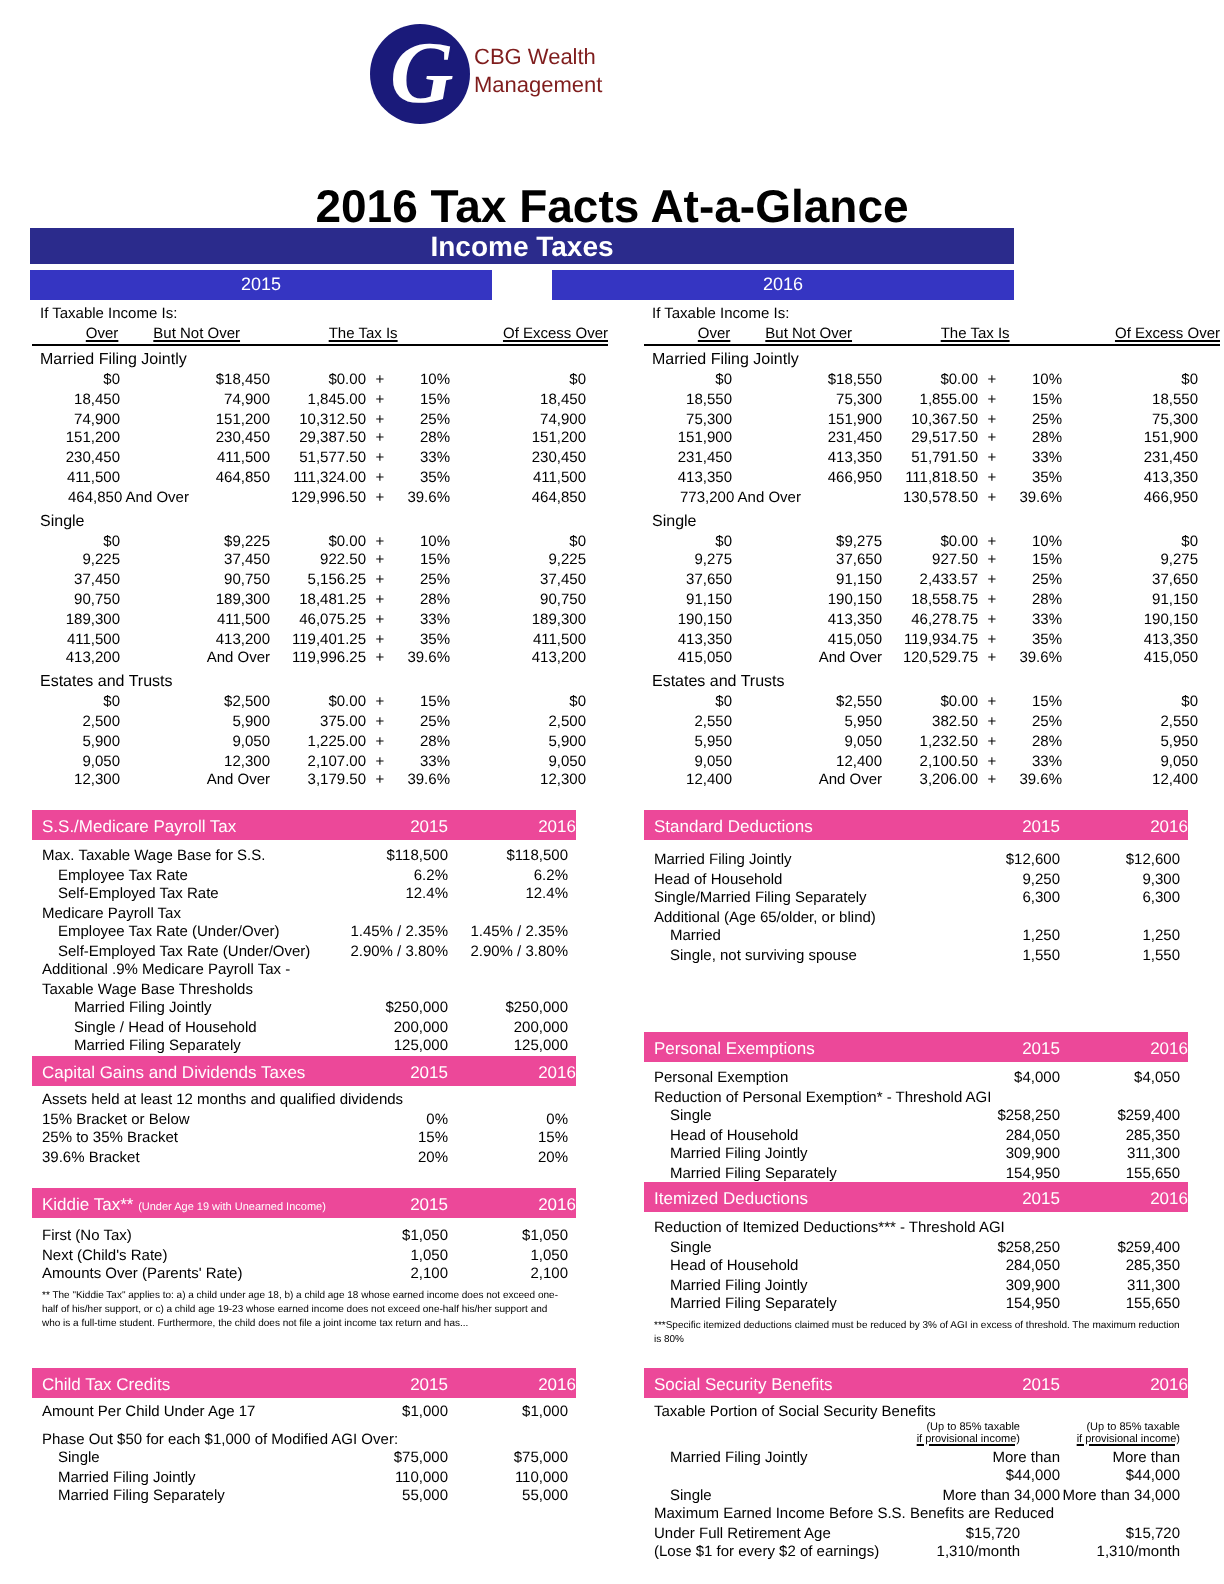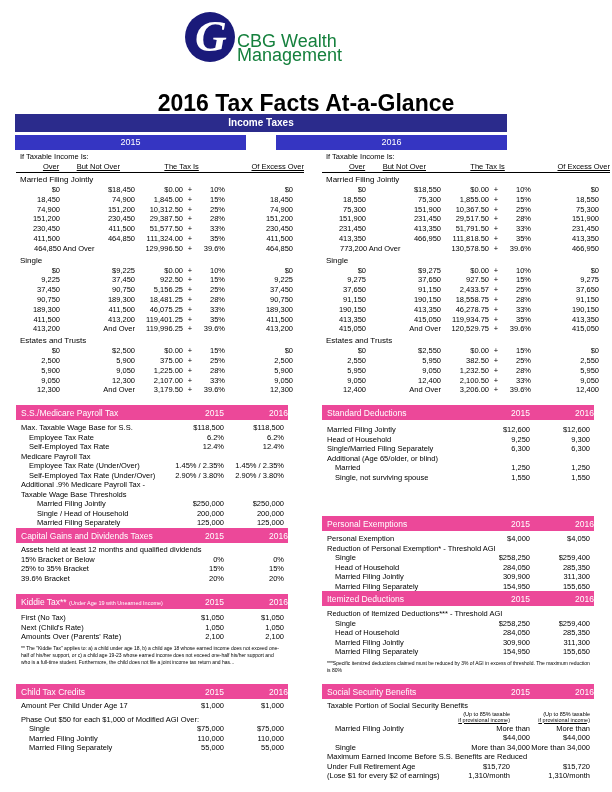--- a/index.html
+++ b/index.html
@@ -1,23 +1,23 @@
 <!DOCTYPE html>
 <html><head>
 <meta charset="utf-8">
 <style>
   * { box-sizing: border-box; margin: 0; padding: 0; }
   html, body { width: 612px; height: 792px; background: #fff; overflow: hidden; }
   body { font-family: "Liberation Sans", sans-serif; color: #000; position: relative; }
   .logo { position: absolute; left: 185px; top: 12px; width: 240px; height: 52px; }
   .logo-circle { position: absolute; left: 0; top: 0; width: 50px; height: 50px; border-radius: 50%; background: #1a1a7a; }
   .logo-g { position: absolute; left: 10px; top: 2px; font-family: "Liberation Serif", serif; font-weight: bold; font-style: italic; font-size: 44px; color: #fff; line-height: 46px; text-shadow: 1px 0 #1a1a7a; }
-  .logo-text { position: absolute; left: 52px; top: 22px; font-size: 18px; line-height: 14px; color: #15803d; }
+  .logo-text { position: absolute; left: 52px; top: 10px; font-size: 11px; line-height: 14px; color: #7f1d1d; }
   .title { position: absolute; left: 0; width: 612px; top: 90px; text-align: center; font-size: 23px; font-weight: bold; }
-  .bar-main { position: absolute; left: 15px; width: 492px; top: 114px; height: 18px; background: #2b2b8c; color: #fff; font-size: 10px; font-weight: bold; text-align: center; line-height: 18px; }
+  .bar-main { position: absolute; left: 15px; width: 492px; top: 114px; height: 18px; background: #2b2b8c; color: #fff; font-size: 14px; font-weight: bold; text-align: center; line-height: 18px; }
   .bar-main { width: 492px; left: 15px; }
   .bar-year { position: absolute; top: 135px; height: 15px; background: #3535c2; color: #fff; font-size: 9px; text-align: center; line-height: 15px; }
   .col { position: absolute; top: 152px; width: 284px; font-size: 7.5px; }
   .col.left { left: 20px; }
   .col.right { left: 326px; }
   .iti { font-size: 7.5px; line-height: 10px; }
   .hdr { display: flex; border-bottom: 1px solid #000; line-height: 10px; margin-left: -4px; padding-left: 4px; }
   .hdr span { text-decoration: underline; }
   .grp { font-size: 8px; line-height: 11px; margin-top: 1px; }
   .row { display: flex; line-height: 9.8px; }

